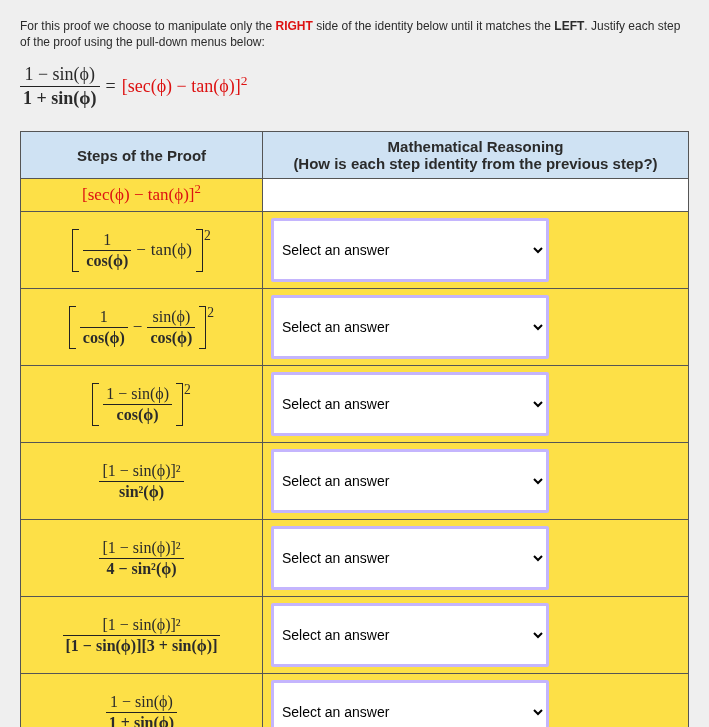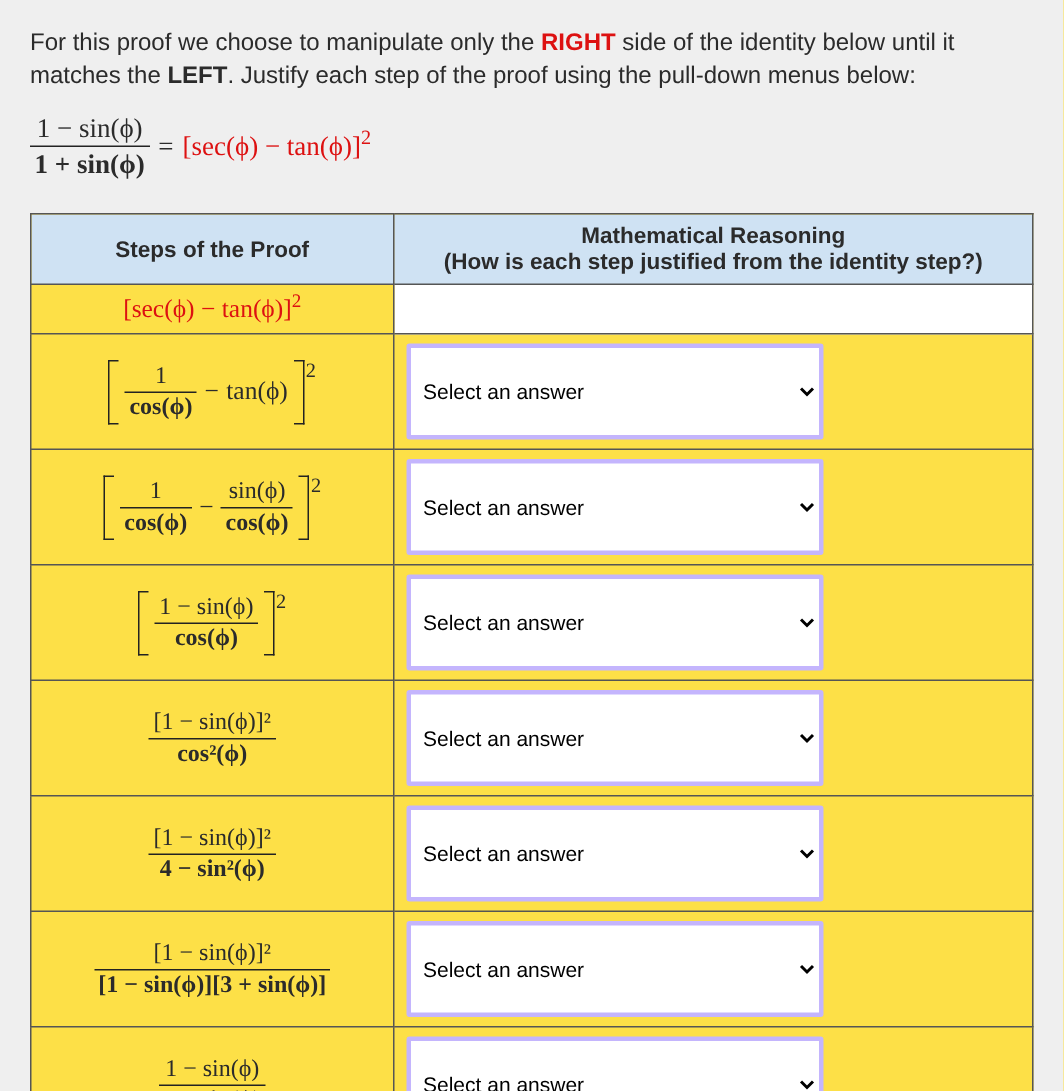--- a/index.html
+++ b/index.html
@@ -8,21 +8,21 @@
     font-family: "Helvetica Neue", Arial, sans-serif;
     font-size: 15px;
     color: #2b2b2b;
     background: #efefef;
     width: 709px;
     box-sizing: border-box;
   }
   .intro {
     line-height: 1.35;
     margin-bottom: 14px;
-    font-size: 16px;
+    font-size: 12px;
   }
   .highlight-right { color: #d11; font-weight: bold; }
   .highlight-left { font-weight: bold; }
 
   .identity {
     font-family: "Times New Roman", Times, serif;
     font-size: 18px;
     margin: 10px 0 22px 0;
     display: flex;
     align-items: center;
@@ -120,21 +120,21 @@
     <span>[sec(ϕ) − tan(ϕ)]</span><span class="sup-exp">2</span>
   </span>
 </div>
 
 <table class="proof">
   <thead>
     <tr>
       <th class="left-head">Steps of the Proof</th>
       <th>
         <span>Mathematical Reasoning</span><br>
-        <span>(How is each step justified from the identity step?)</span>
+        <span>(How is each step identity from the previous step?)</span>
       </th>
     </tr>
   </thead>
   <tbody>
 
     <tr>
       <td class="step-cell first-step">
         <span>[sec(ϕ) − tan(ϕ)]</span><span class="sup-exp">2</span>
       </td>
       <td class="reason-cell no-reason"></td>
@@ -207,21 +207,21 @@
         <select class="answer">
           <option>Select an answer</option>
         </select>
       </td>
     </tr>
 
     <tr>
       <td class="step-cell">
         <span class="frac">
           <span class="num">[1 − sin(ϕ)]²</span>
-          <span class="den">cos²(ϕ)</span>
+          <span class="den">sin²(ϕ)</span>
         </span>
       </td>
       <td class="reason-cell">
         <select class="answer">
           <option>Select an answer</option>
         </select>
       </td>
     </tr>
 
     <tr>

